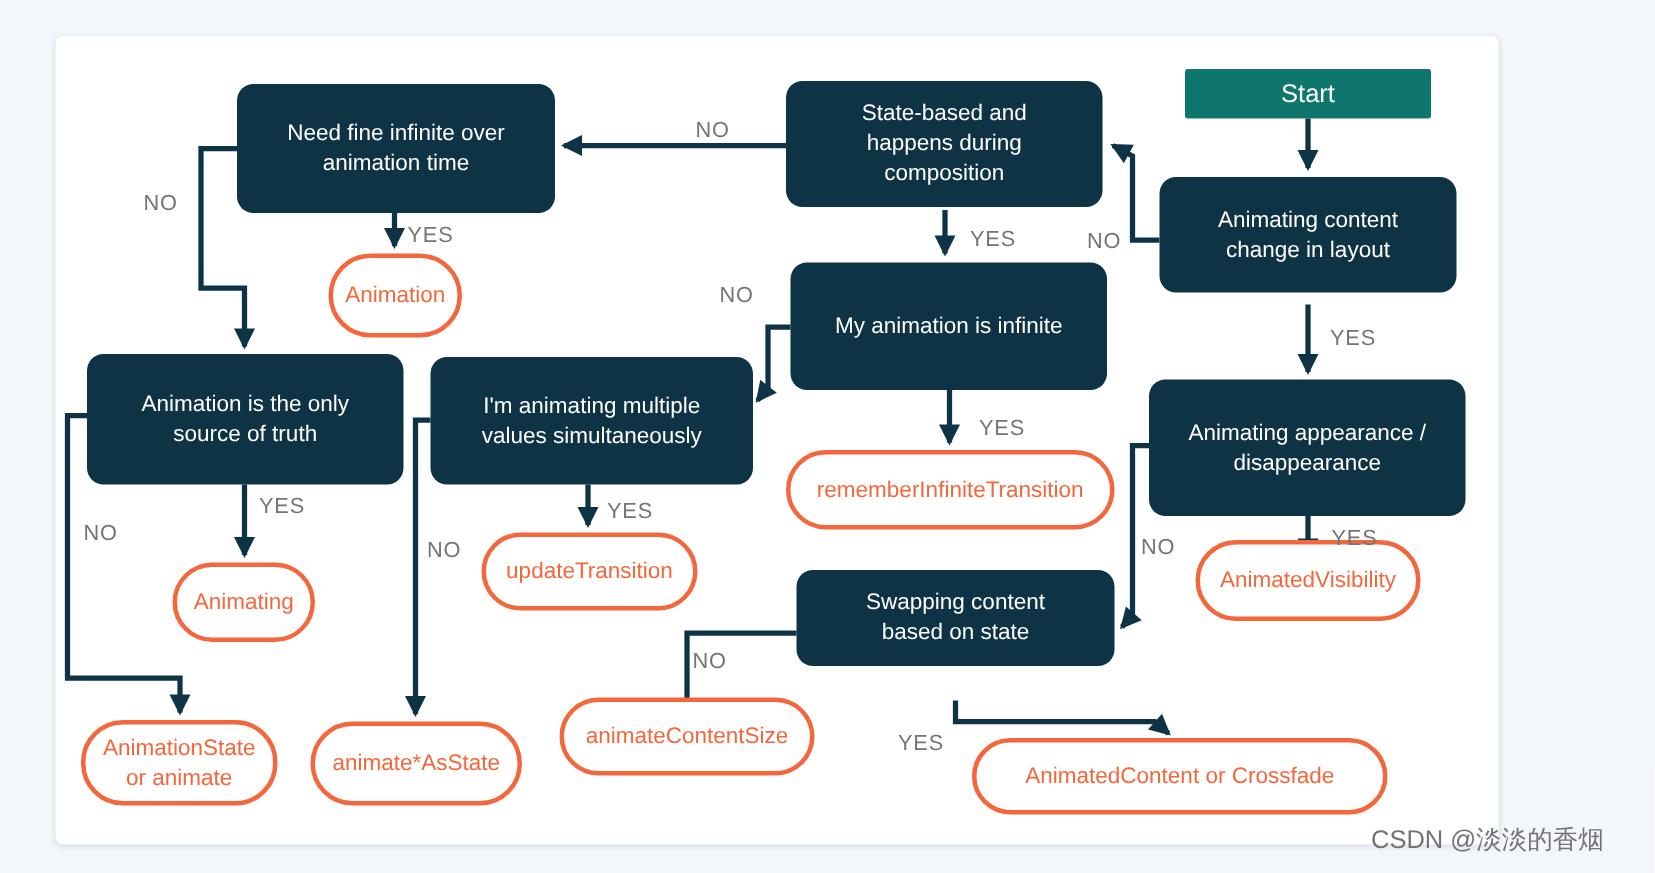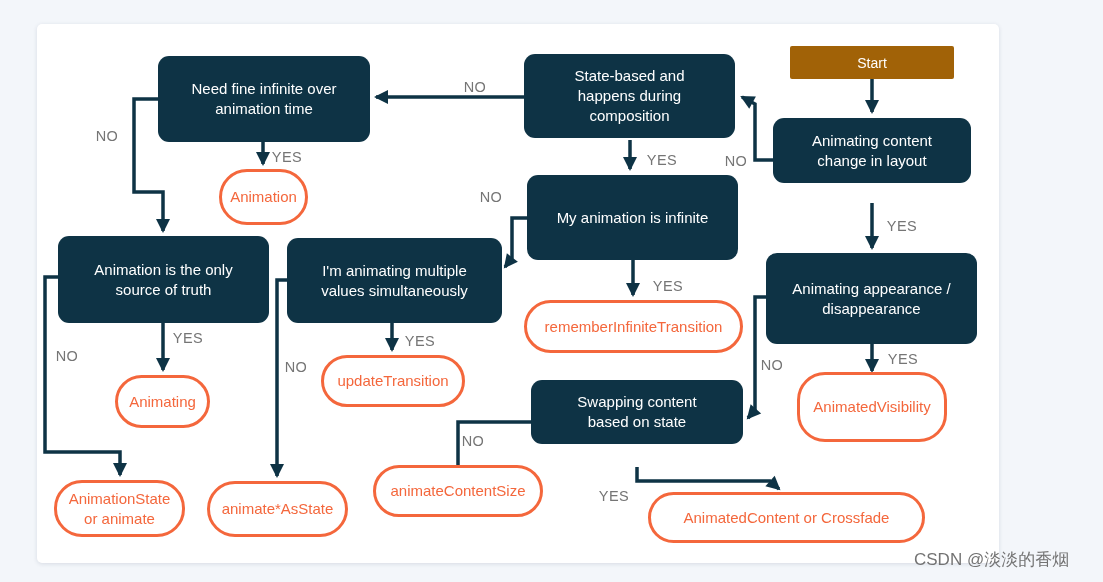--- a/index.html
+++ b/index.html
@@ -17,22 +17,22 @@
   .node{
     position:absolute;display:flex;align-items:center;justify-content:center;
     text-align:center;box-sizing:border-box;border-radius:28px;
   }
   .node span{white-space:pre-line;display:block;}
   .dark{
     background:#0e3345;color:#ffffff;border-radius:11px;
     font-size:15px;font-weight:500;line-height:1.32;padding:6px 10px;
   }
   .start{
-    background:#a16207;color:#ffffff;border-radius:2px;
-    font-size:14px;font-weight:500;
+    background:#0f766e;color:#ffffff;border-radius:2px;
+    font-size:17px;font-weight:500;
   }
   .result{
     background:#ffffff;border:3px solid #f4673c;color:#f4673c;
     font-size:15px;font-weight:500;line-height:1.3;padding:2px 6px;
   }
   .edge-label{
     position:absolute;transform:translate(-50%,-50%);
     color:#757575;font-size:14.5px;font-weight:500;letter-spacing:0.5px;
   }
   .watermark{
@@ -69,21 +69,21 @@
     <polyline points="766,297 755,297 755,410 748,418"></polyline>
     <polyline points="531,422 458,422 458,478"></polyline>
     <polyline points="637,467 637,481 770,481 779,489"></polyline>
   </g>
 </svg>
 
 <div class="node start" style="left:790px;top:46px;width:164px;height:33px">
   <span>Start</span>
 </div>
 
-<div class="node dark" style="left:773px;top:118px;width:198px;height:65px">
+<div class="node dark" style="left:773px;top:118px;width:198px;height:77px">
   <span>Animating content
 change in layout</span>
 </div>
 
 <div class="node dark" style="left:524px;top:54px;width:211px;height:84px">
   <span>State-based and
 happens during
 composition</span>
 </div>
 
@@ -125,21 +125,21 @@
 </div>
 
 <div class="node result" style="left:321px;top:355px;width:144px;height:52px">
   <span>updateTransition</span>
 </div>
 
 <div class="node result" style="left:524px;top:300px;width:219px;height:53px">
   <span>rememberInfiniteTransition</span>
 </div>
 
-<div class="node result" style="left:797px;top:372px;width:150px;height:70px">
+<div class="node result" style="left:797px;top:360px;width:150px;height:54px">
   <span>AnimatedVisibility</span>
 </div>
 
 <div class="node result" style="left:54px;top:480px;width:131px;height:57px">
   <span>AnimationState
 or animate</span>
 </div>
 
 <div class="node result" style="left:207px;top:481px;width:141px;height:56px">
   <span>animate*AsState</span>

